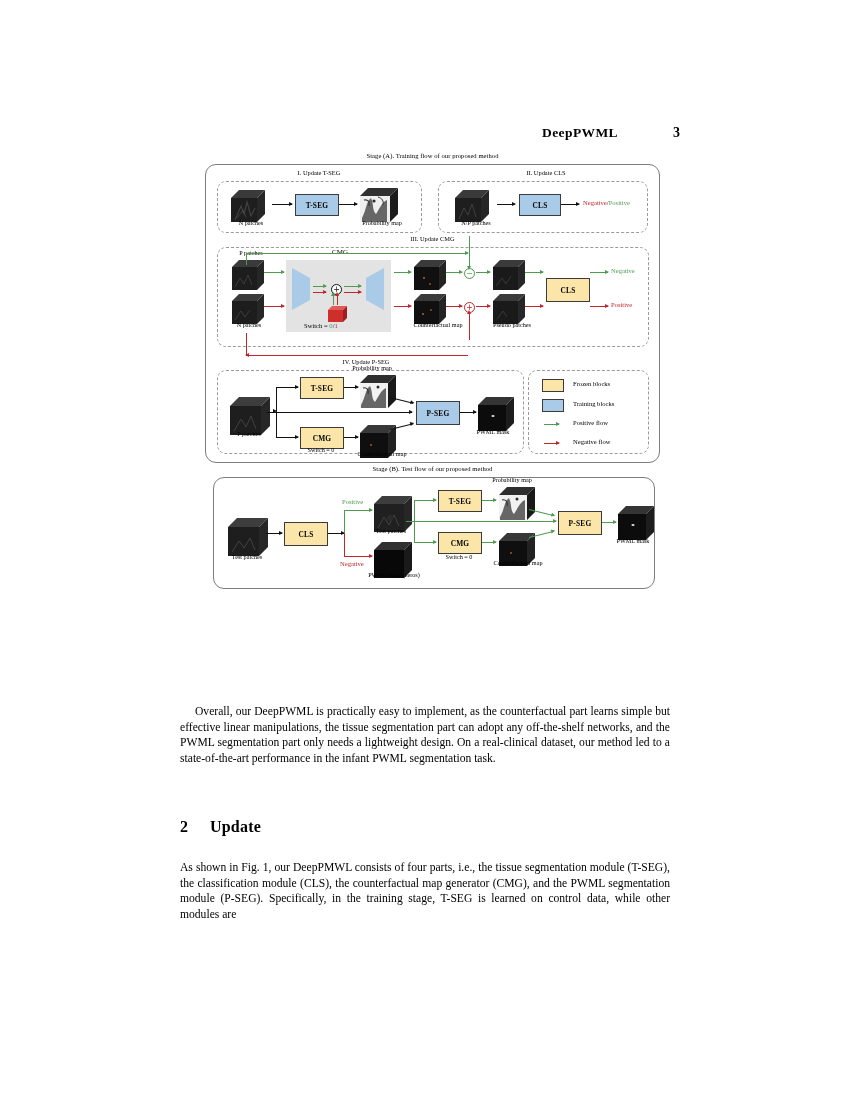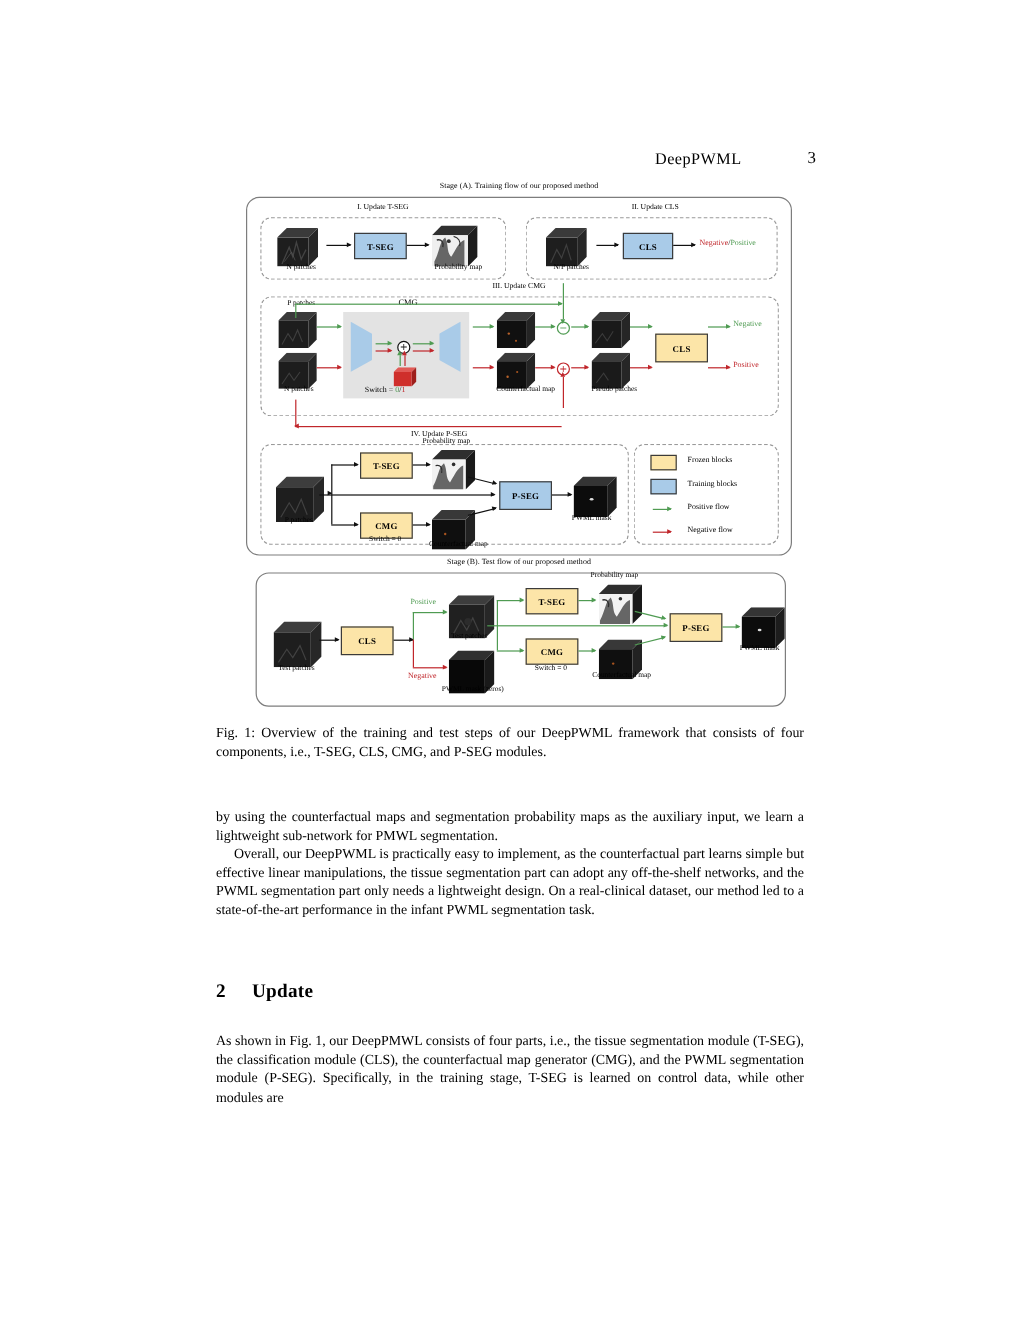--- a/index.html
+++ b/index.html
@@ -2,21 +2,21 @@
 <html><head>
 <meta charset="utf-8">
 <style>
   html,body{margin:0;padding:0;background:#fff;}
   body{width:850px;height:1100px;position:relative;overflow:hidden;
        font-family:"Liberation Serif",serif;color:#000;}
 
   .page{position:absolute;inset:0;background:#ffffff;}
 
   
-  .runhead{position:absolute;left:180px;top:125px;width:500px;height:20px;}
+  .runhead{position:absolute;left:180px;top:125px;width:500px;height:20px;font-weight:bold;}
   .runhead .rh-title{position:absolute;right:62px;top:0;font-size:13.5px;letter-spacing:.4px;}
   .runhead .rh-page{position:absolute;right:0;top:0;font-size:14px;}
 
   
   .figure{position:absolute;left:205px;top:152px;width:455px;height:440px;}
 
   .stage-cap{text-align:center;font-size:6.6px;letter-spacing:.05px;line-height:1.1;}
 
   .panel{position:relative;border:1px solid #7d7d7d;border-radius:11px;background:#fff;}
   .subpanel{position:absolute;border:1px dashed #9a9a9a;border-radius:9px;background:#fff;}
@@ -444,23 +444,21 @@
           <polygon points="0,8 8,0 36,0 28,8" fill="#343434"></polygon>
           <polygon points="28,8 36,0 36,26 28,34" fill="#1d1d1d"></polygon>
           <rect x="0" y="8" width="28" height="26" fill="#0c0c0c"></rect>
           <ellipse cx="15" cy="19" rx="1.6" ry="1.1" fill="#ddd"></ellipse>
         </svg>
       </div>
       <div class="cap" style="left:390px;top:60px;width:58px;">PWML mask</div>
     </div>
   </div>
 
-  <div class="figcap">Fig. 1: Overview of the training and test steps of our DeepPWML framework that consists of four components, i.e., T-SEG, CLS, CMG, and P-SEG modules.</div>
-
-  <div class="body" style="top:673px;">by using the counterfactual maps and segmentation probability maps as the auxiliary input, we learn a lightweight sub-network for PMWL segmentation.</div>
+
   <div class="body ind" style="top:704px;">Overall, our DeepPWML is practically easy to implement, as the counterfactual part learns simple but effective linear manipulations, the tissue segmentation part can adopt any off-the-shelf networks, and the PWML segmentation part only needs a lightweight design. On a real-clinical dataset, our method led to a state-of-the-art performance in the infant PWML segmentation task.</div>
 
   <div class="sec" style="top:818px;">
     <span class="num">2</span><span>Update</span>
   </div>
 
   <div class="body" style="top:860px;">As shown in Fig. 1, our DeepPMWL consists of four parts, i.e., the tissue segmentation module (T-SEG), the classification module (CLS), the counterfactual map generator (CMG), and the PWML segmentation module (P-SEG). Specifically, in the training stage, T-SEG is learned on control data, while other modules are</div>
 
 </div>
 

